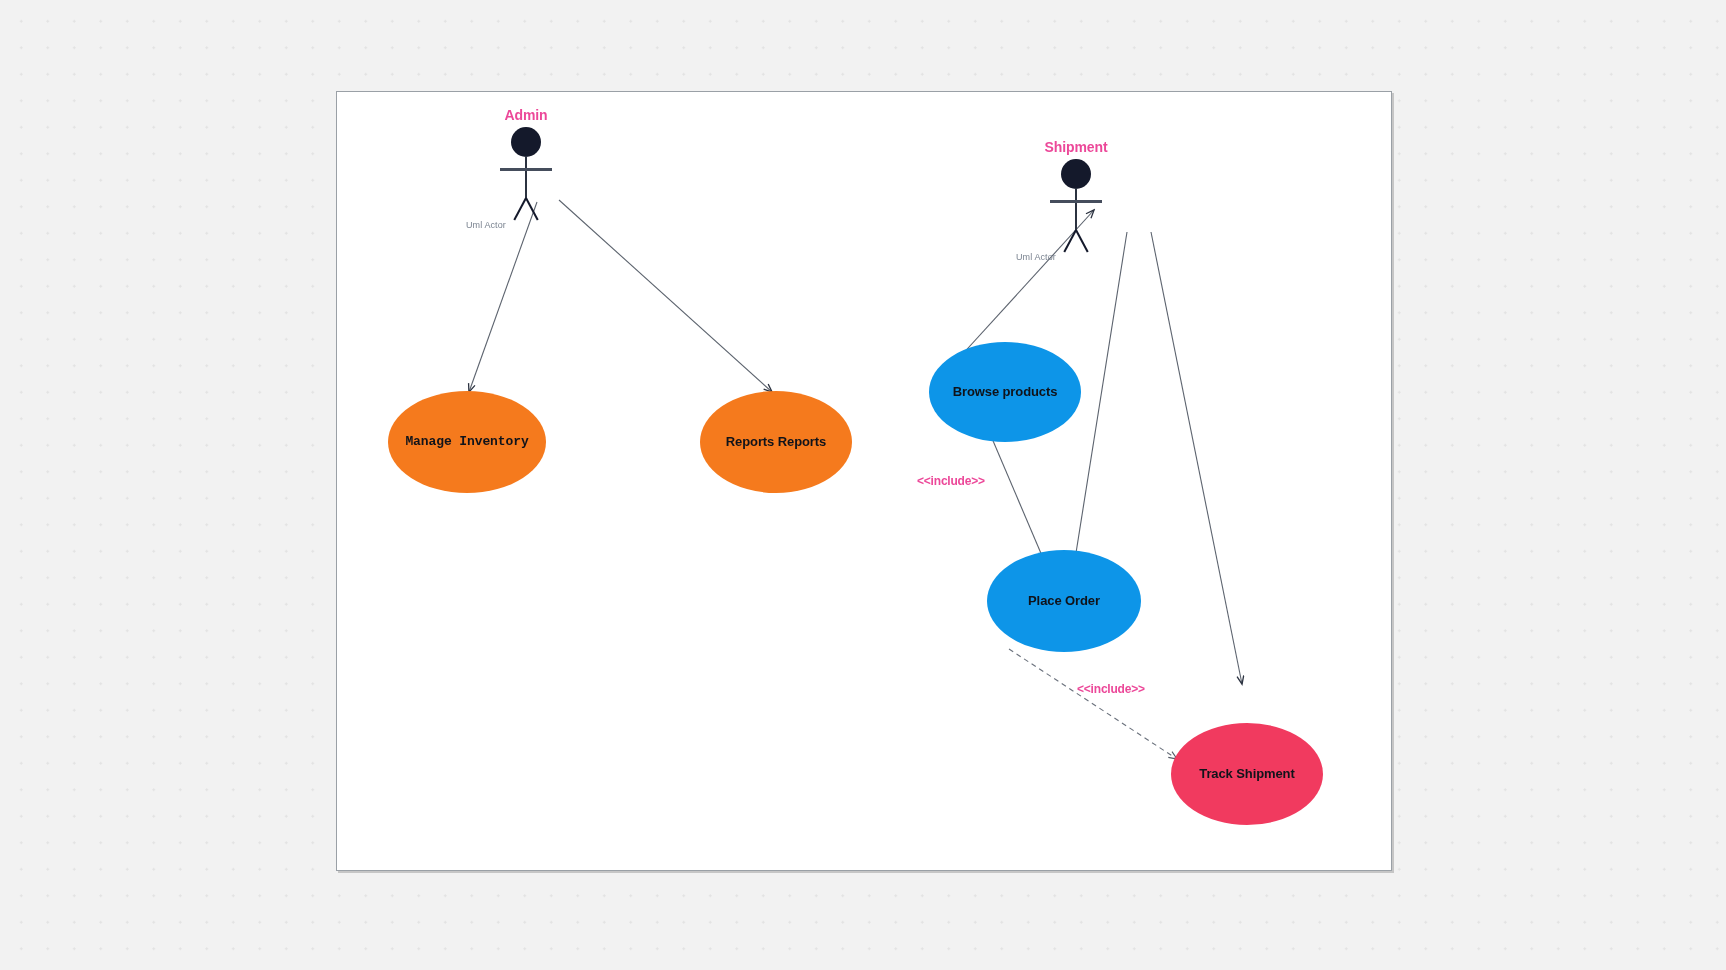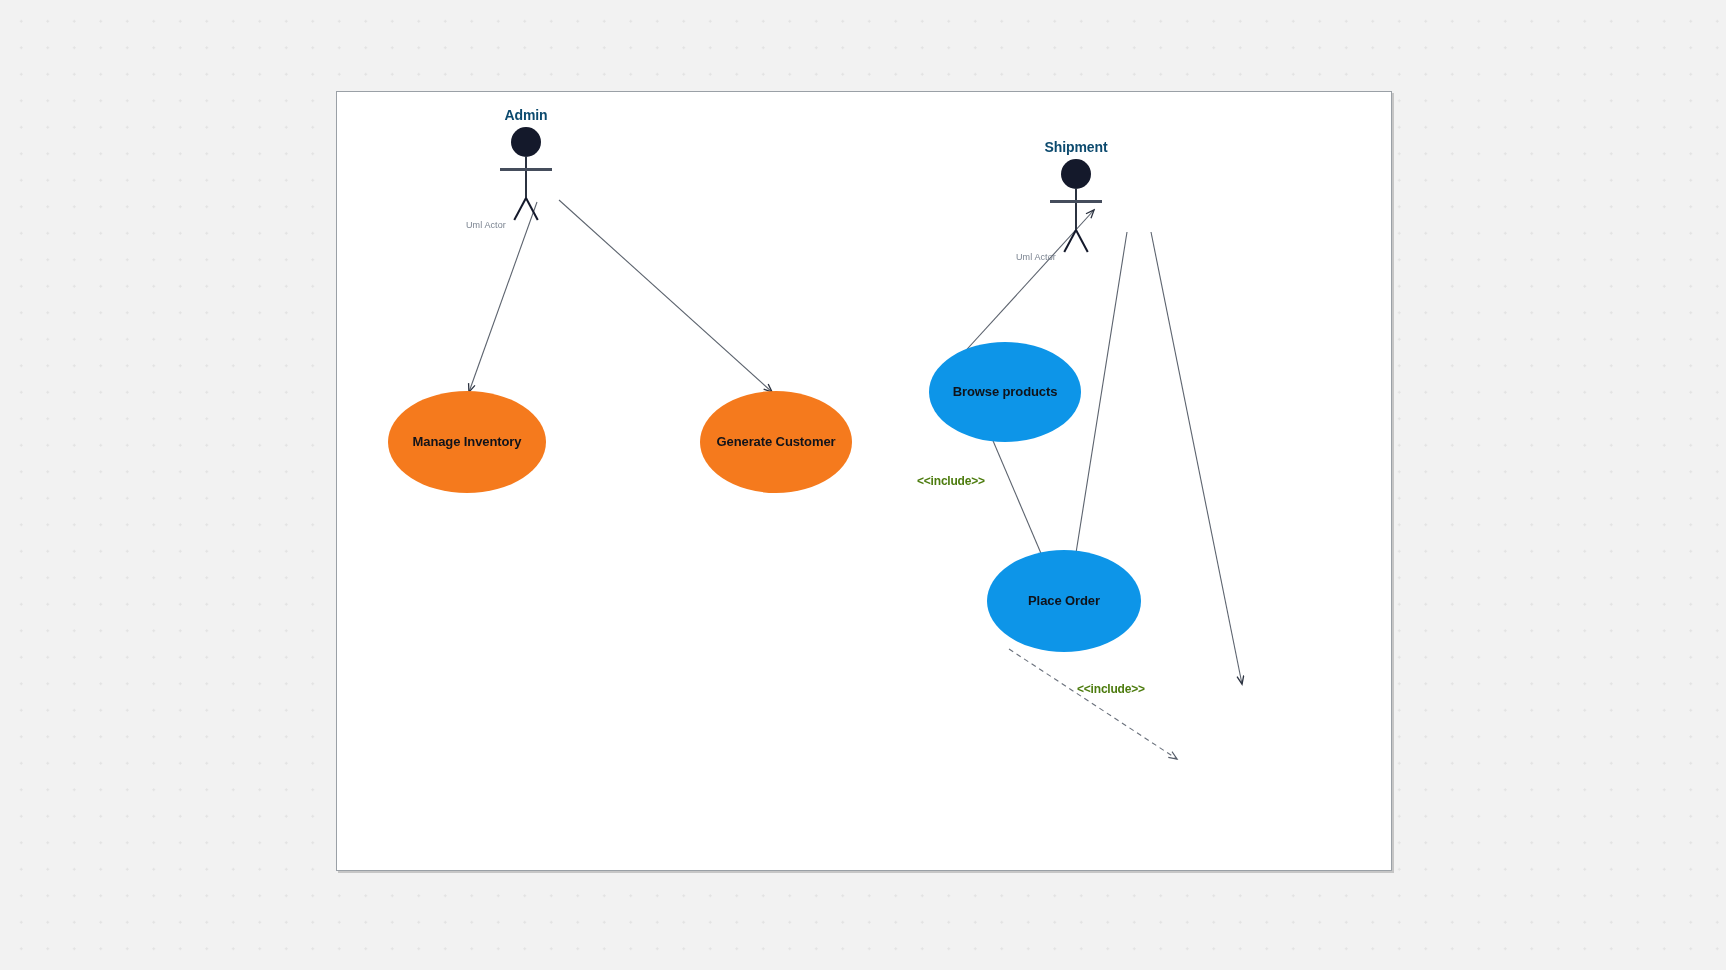--- a/index.html
+++ b/index.html
@@ -63,21 +63,21 @@
   }
   
   .actor {
     position: absolute;
     width: 120px;
   }
   .actor-name {
     text-align: center;
     font-size: 14px;
     font-weight: bold;
-    color: #0c4a6e;
+    color: #ec4899;
     letter-spacing: -0.1px;
     margin-bottom: 4px;
   }
   .actor-figure {
     position: relative;
     width: 120px;
     height: 92px;
   }
   .actor-head {
     position: absolute;
@@ -123,21 +123,21 @@
     font-size: 9px;
     color: #7a8390;
     margin-top: 1px;
     letter-spacing: 0.1px;
   }
   
   .rel-label {
     position: absolute;
     font-size: 12px;
     font-weight: bold;
-    color: #4d7c0f;
+    color: #ec4899;
     white-space: nowrap;
     letter-spacing: -0.2px;
   }
 </style>
 </head>
 <body>
 
 <div id="app">
 
   <div class="canvas-sheet">
@@ -160,36 +160,39 @@
 
       <line x1="790" y1="140" x2="732" y2="505" stroke="#5c636e" stroke-width="1.1" marker-end="url(#arrowOpen)"></line>
 
       <line x1="814" y1="140" x2="905" y2="592" stroke="#5c636e" stroke-width="1.1" marker-end="url(#arrowOpen)"></line>
 
       <line x1="648" y1="330" x2="723" y2="506" stroke="#5c636e" stroke-width="1.1" marker-end="url(#arrowOpen)"></line>
 
       <line x1="1008" y1="648" x2="1176" y2="758" stroke="#6a717c" stroke-width="1.1" stroke-dasharray="5,4" marker-end="url(#arrowOpenThin)" transform="translate(-336,-91)"></line>
     </svg>
 
-    <div class="usecase" style="left:51px; top:299px; width:158px; height:102px; background:#f57a1d;">
+    <div class="usecase" style="left:51px; top:299px; width:158px; height:102px; background:#f57a1d;font-family:Liberation Mono, monospace;">
       <span class="uc-label">Manage Inventory</span>
     </div>
 
     <div class="usecase" style="left:363px; top:299px; width:152px; height:102px; background:#f57a1d;">
-      <span class="uc-label">Generate Customer</span>
+      <span class="uc-label">Reports Reports</span>
     </div>
 
     <div class="usecase" style="left:650px; top:458px; width:154px; height:102px; background:#0d95e8;">
       <span class="uc-label">Place Order</span>
     </div>
 
     <div class="usecase" style="left:592px; top:250px; width:152px; height:100px; background:#0d95e8;">
       <span class="uc-label">Browse products</span>
     </div>
 
+    <div class="usecase" style="left:834px; top:631px; width:152px; height:102px; background:#f13a5f;">
+      <span class="uc-label">Track Shipment</span>
+    </div>
 
     <div class="actor" style="left:129px; top:15px;">
       <div class="actor-name">Admin</div>
       <div class="actor-figure">
         <div class="actor-head"></div>
         <div class="actor-body"></div>
         <div class="actor-arms"></div>
         <div class="actor-leg left"></div>
         <div class="actor-leg right"></div>
       </div>

